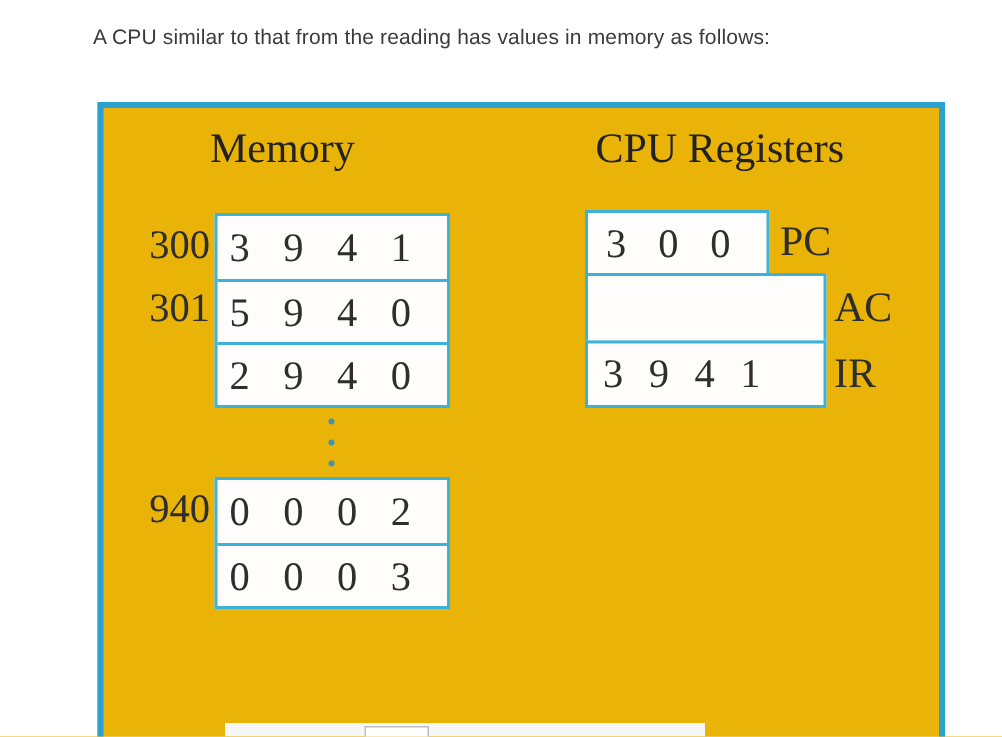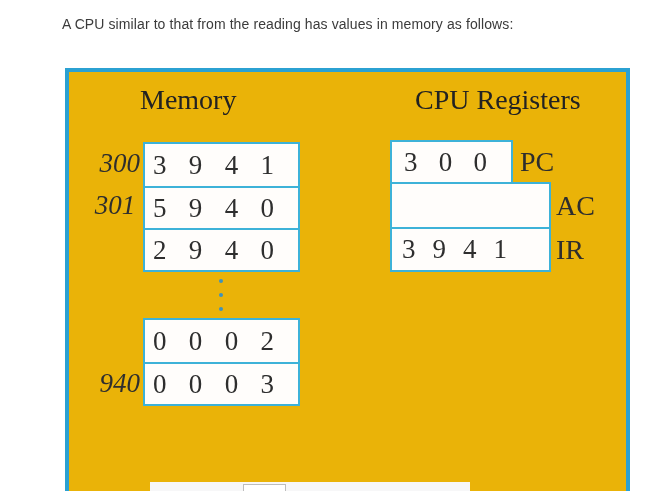--- a/index.html
+++ b/index.html
@@ -14,30 +14,30 @@
   .diagram-box{
     position:absolute;left:65px;top:68px;width:565px;height:459px;
     box-sizing:border-box;border:4px solid #2ba1d2;background:#eab308;
   }
   .heading{
     position:absolute;top:12px;
     font-family:"Liberation Serif",serif;font-size:28px;color:#222222;
     white-space:nowrap;
   }
   .memory-heading{left:71px;}
-  .registers-heading{left:346px;text-align:center;}
+  .registers-heading{left:328px;text-align:center;}
 
   .addr{
     position:absolute;left:21px;width:50px;text-align:right;
-    font-family:"Liberation Serif",serif;font-size:27px;color:#2e2e2e;font-style:italic;
+    font-family:"Liberation Serif",serif;font-size:27px;color:#2e2e2e;
   }
   .addr-300{top:70px;height:42px;line-height:42px;}
-  .addr-301{top:112px;height:42px;line-height:42px;text-align:center;}
+  .addr-301{top:112px;height:42px;line-height:42px;}
   .addr-302{top:154px;height:42px;line-height:42px;}
-  .addr-940{top:246px;height:42px;line-height:42px;margin-top:44px;}
+  .addr-940{top:246px;height:42px;line-height:42px;}
   .addr-941{top:288px;height:42px;line-height:42px;}
 
   .mem-table{
     position:absolute;left:74px;width:157px;
     box-sizing:border-box;border:2px solid #3db2d8;background:#fffdfb;
   }
   .mem-table-upper{top:70px;height:130px;}
   .mem-table-lower{top:246px;height:88px;}
   .mem-row{
     box-sizing:border-box;height:42px;

